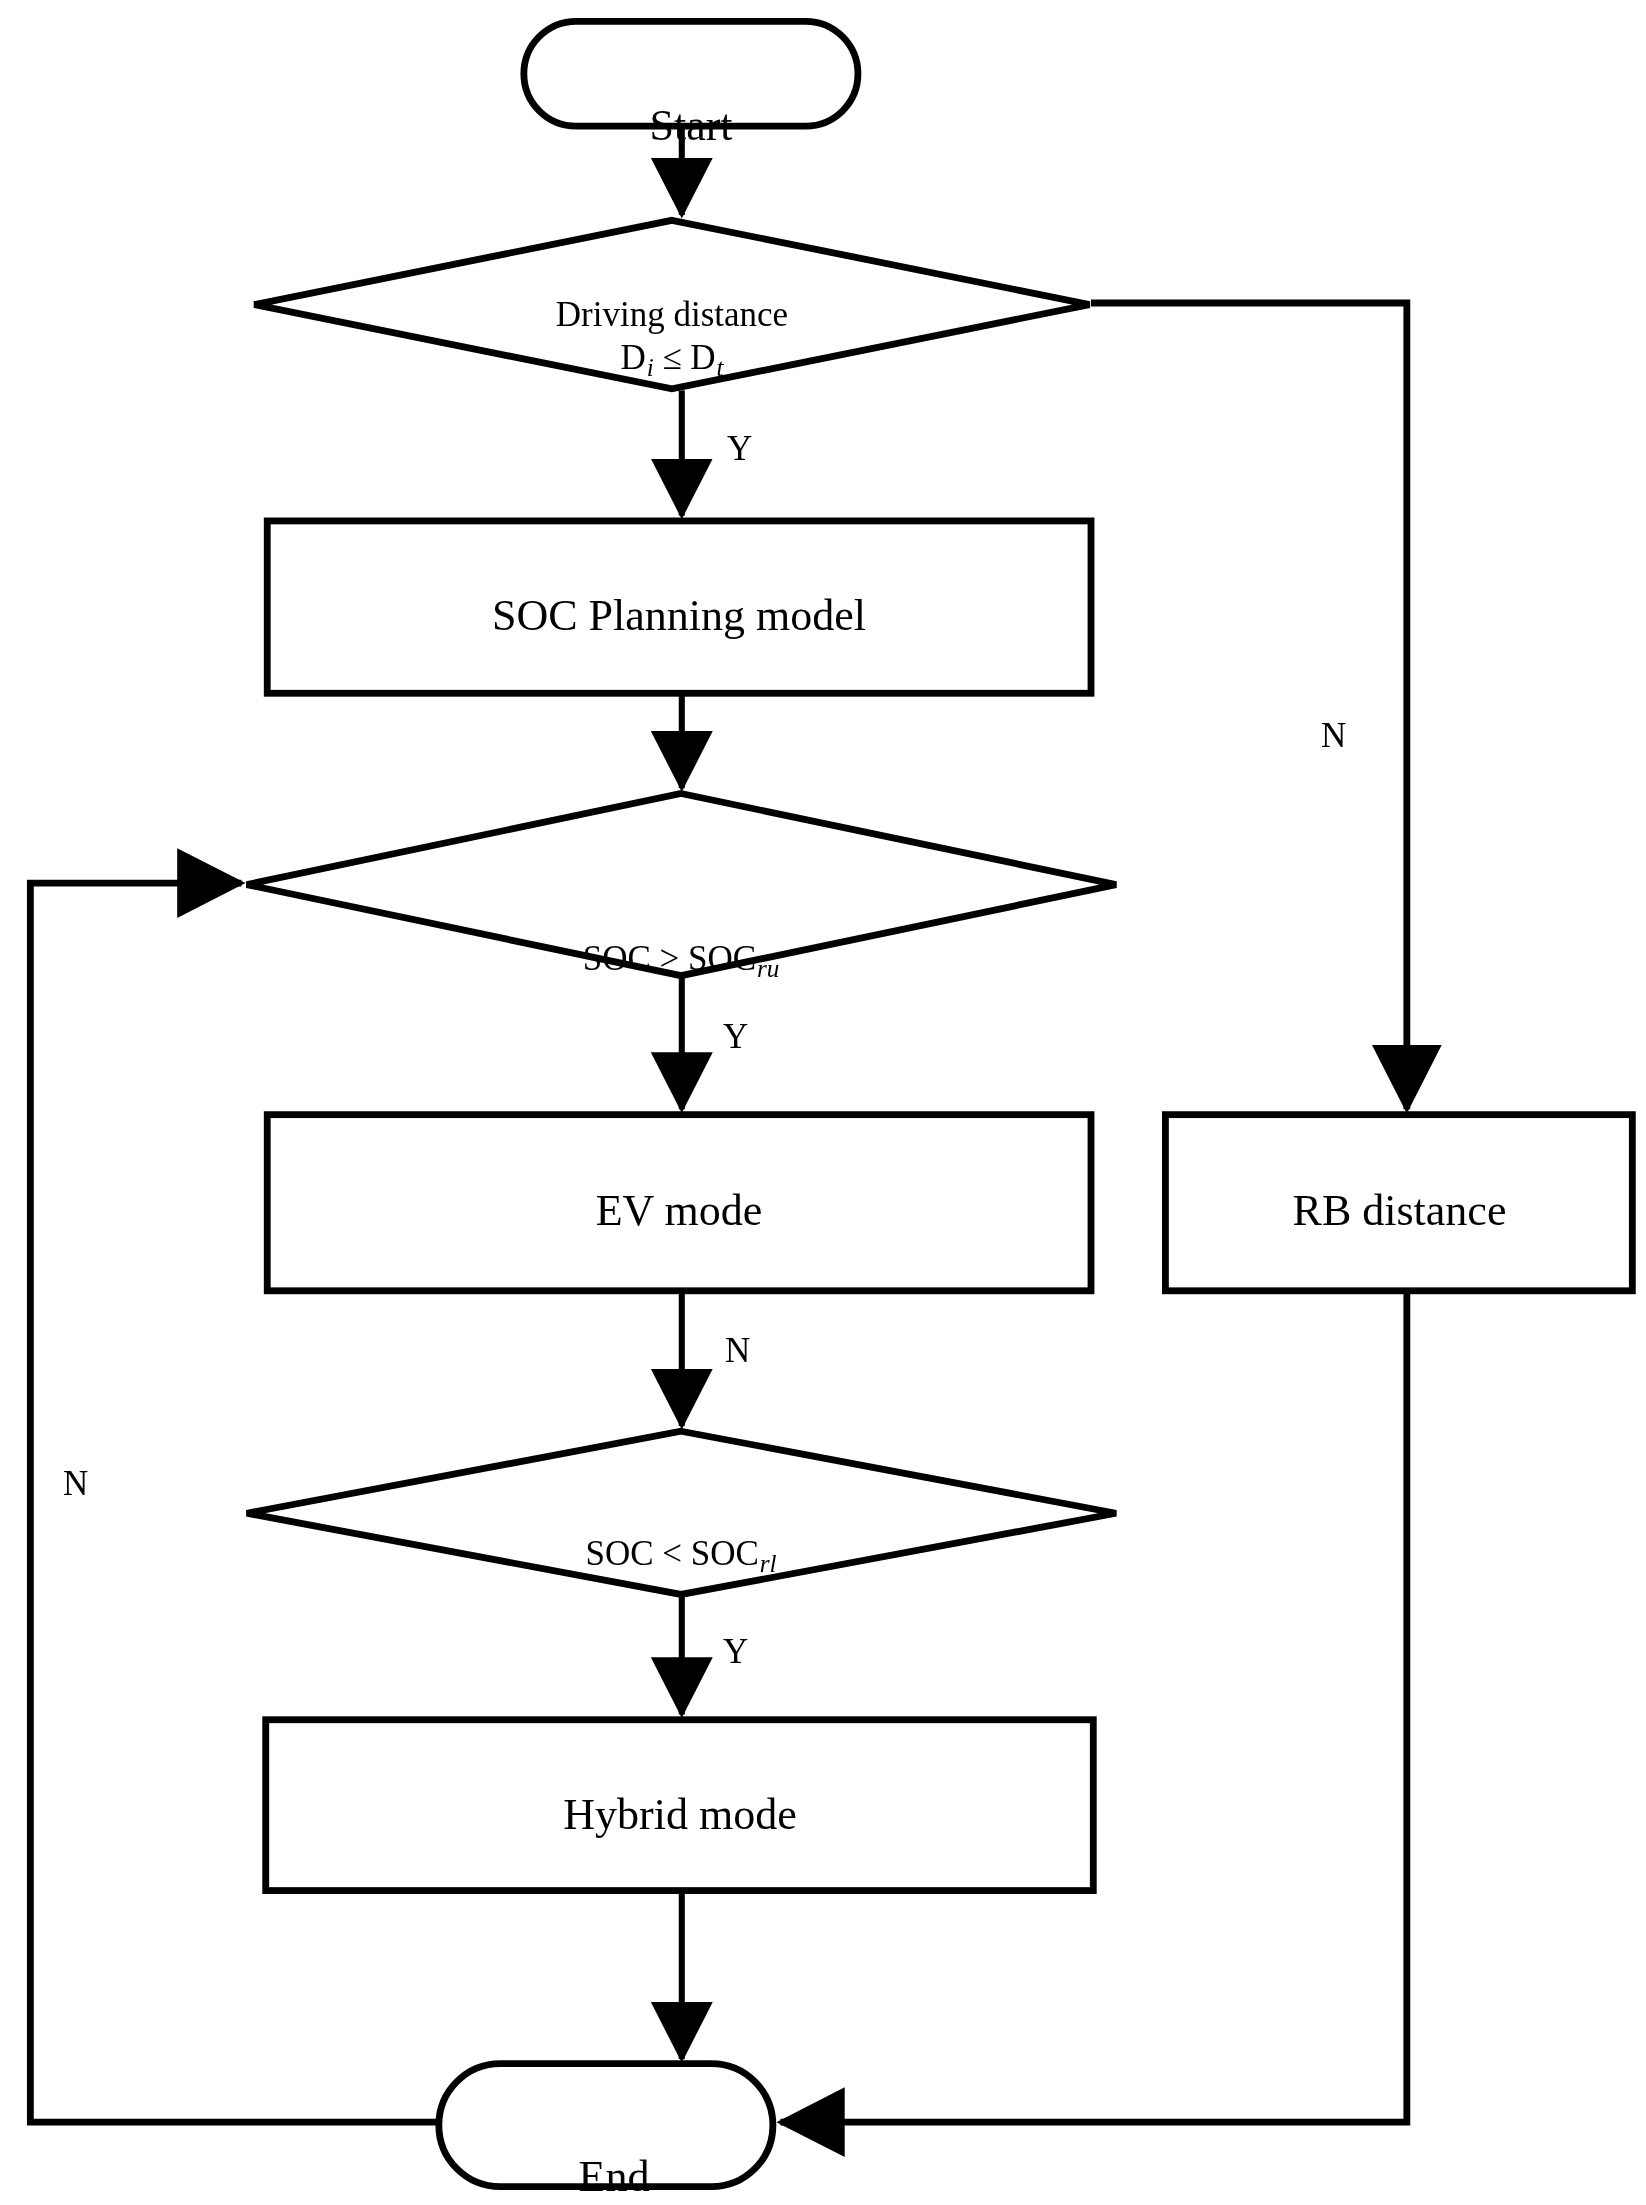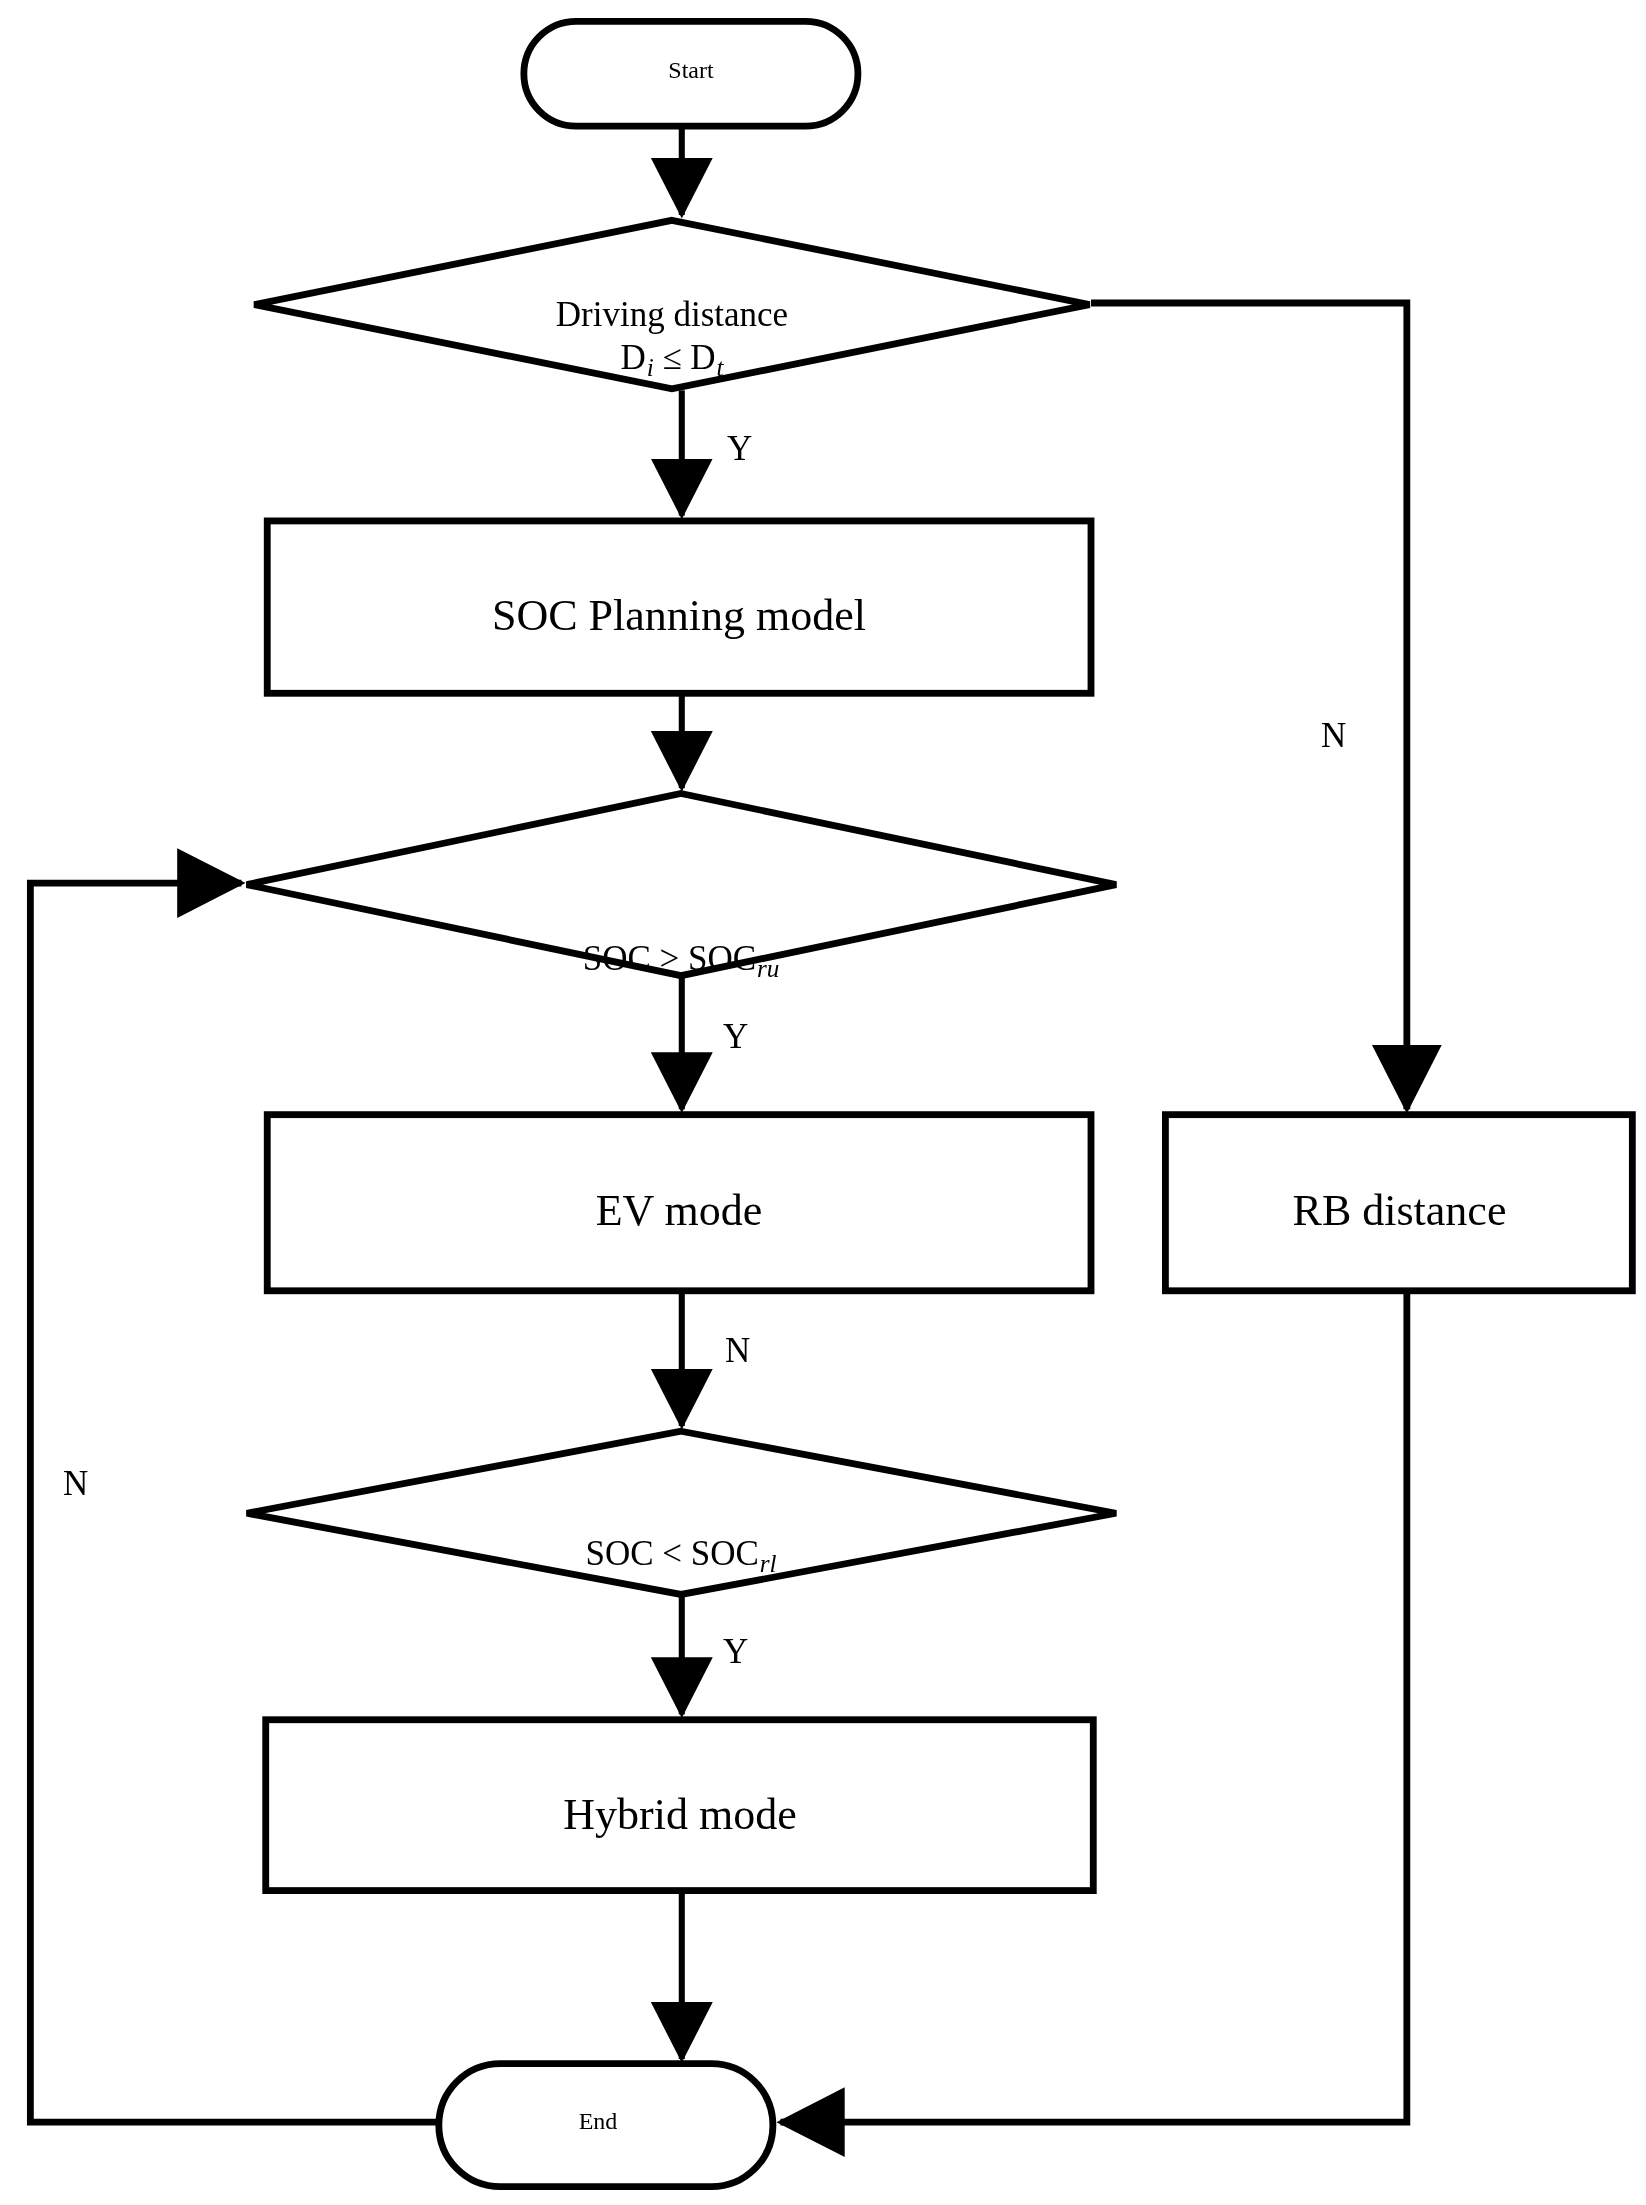--- a/index.html
+++ b/index.html
@@ -35,21 +35,21 @@
     pointer-events: none;
   }
   .edge-label {
     position: absolute;
     color: #000000;
     font-family: "Liberation Serif", "DejaVu Serif", serif;
     font-size: 35px;
     line-height: 1;
     white-space: nowrap;
   }
-  .t-term { font-size: 24px; }
+  .t-term { font-size: 44px; margin-top: 43px; }
   .t-proc { font-size: 44px; }
   .t-dec  { font-size: 35px; margin-top: 39px; }
   .sub {
     font-style: italic;
     font-size: 0.72em;
     vertical-align: -0.28em;
     padding-left: 0.8px;
   }
   .ln2 { display: block; }
 </style>
@@ -122,21 +122,21 @@
   <div class="node-text t-proc" style="left:267px; top:1184px; width:824px;">EV mode</div>
 
   <div class="node-text t-proc" style="left:1166px; top:1184px; width:467px;">RB distance</div>
 
   <div class="node-text t-dec" style="left:453px; top:1494px; width:456px;">
     <span>SOC &lt; SOC</span><span class="sub">rl</span>
   </div>
 
   <div class="node-text t-proc" style="left:266px; top:1788px; width:828px;">Hybrid mode</div>
 
-  <div class="node-text t-term" style="left:431px; top:2107px; width:334px;">End</div>
+  <div class="node-text t-term" style="left:447px; top:2107px; width:334px;">End</div>
 
   <div class="edge-label" style="left:727px; top:431px;">Y</div>
 
   <div class="edge-label" style="left:1321px; top:718px;">N</div>
 
   <div class="edge-label" style="left:723px; top:1019px;">Y</div>
 
   <div class="edge-label" style="left:725px; top:1333px;">N</div>
 
   <div class="edge-label" style="left:723px; top:1634px;">Y</div>

